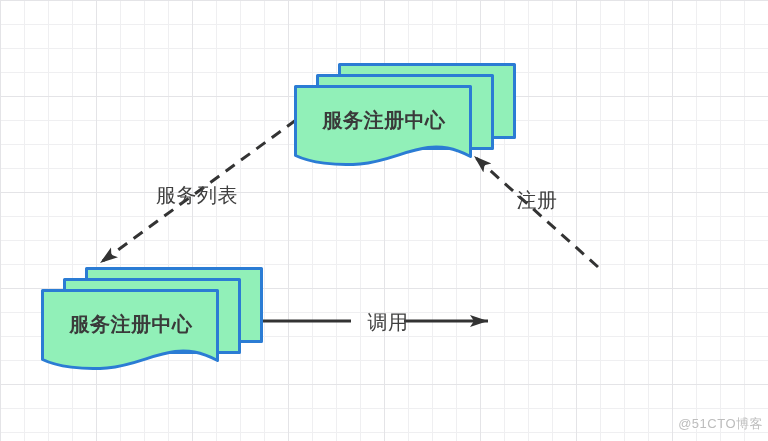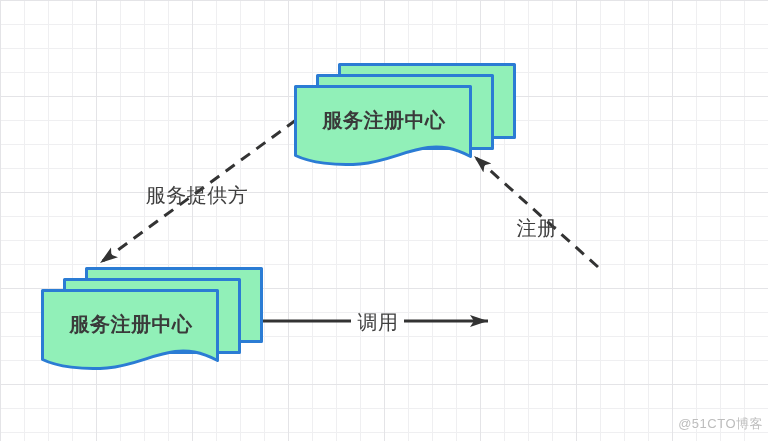--- a/index.html
+++ b/index.html
@@ -84,19 +84,19 @@
           <rect class="doc-rect" x="1.5" y="1.5" width="175" height="73"></rect>
         </g>
       <g transform="translate(0,22)">
         <path class="doc-path" d="M1.5,1.5 L176.5,1.5 L176.5,71.5 C159,62.5 147,61 134,62.5 C112,65 94,76.5 66,79 C42,81 16,77.5 1.5,70.5 Z"></path>
       </g>
     </svg>
     <div class="node-label">服务注册中心</div>
   </div>
 
 
-  <div class="edge-label" style="left:197px;top:195px">服务提供方</div>
-  <div class="edge-label" style="left:537px;top:228px">注册</div>
-  <div class="edge-label" style="left:378px;top:322px">调用</div>
+  <div class="edge-label" style="left:197px;top:195px">服务列表</div>
+  <div class="edge-label" style="left:537px;top:200px">注册</div>
+  <div class="edge-label" style="left:388px;top:322px">调用</div>
 
   <div class="watermark">@51CTO博客</div>
 
 </div>
 
 </body></html>

